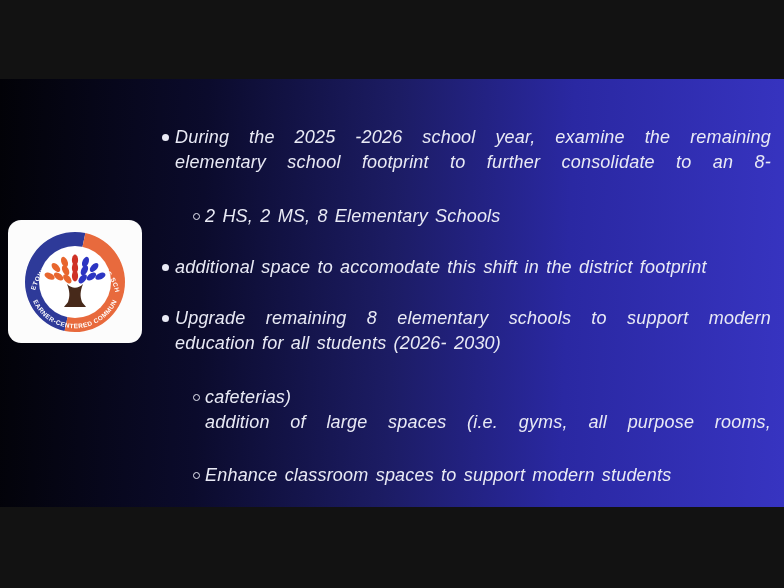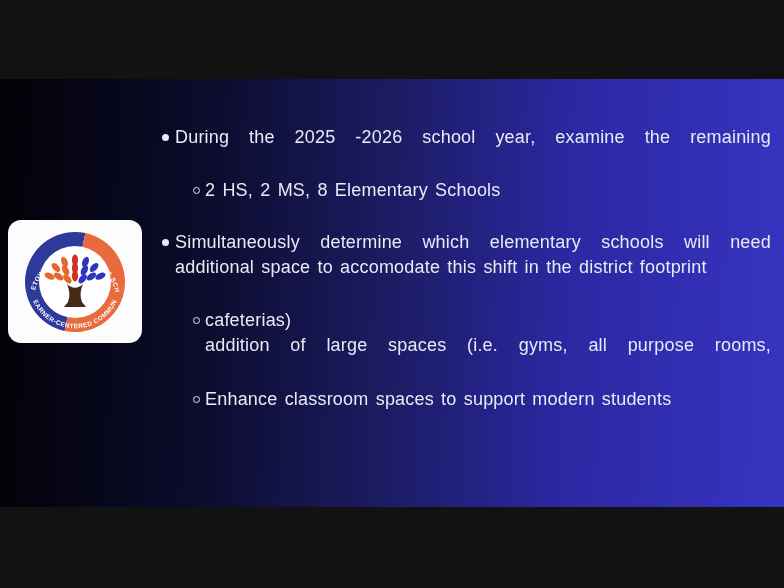--- a/index.html
+++ b/index.html
@@ -37,21 +37,21 @@
   .bullet.lvl2{margin-left:30px;margin-top:28px;}
   .marker-dot{
     position:absolute;left:-13px;top:9px;width:7px;height:7px;
     border-radius:50%;background:var(--text,#e9eaf5);
   }
   .marker-circle{
     position:absolute;left:-12px;top:9px;width:7px;height:7px;
     border-radius:50%;border:1.5px solid var(--text,#e9eaf5);
     box-sizing:border-box;background:transparent;
   }
-  .line{text-align:left;white-space:nowrap;}
+  .line{text-align:left;white-space:nowrap;font-style:italic;}
   .line.j{text-align:justify;text-align-last:justify;text-justify:inter-word;white-space:normal;}
   .seal-text{fill:#ffffff;font-size:6.4px;font-weight:bold;letter-spacing:0.45px;
     font-family:"Liberation Sans","DejaVu Sans",sans-serif;}
 </style>
 </head>
 <body>
 
 <div class="stage">
   <div class="bar top"></div>
 
@@ -96,33 +96,40 @@
           </g>
         </g>
       </svg>
     </div>
 
     <div class="content" id="bullets">
         <div class="bullet lvl1">
           <span class="marker-dot"></span>
           <div>
             <div class="line j">During the 2025 -2026 school year, examine the remaining</div>
+            <div class="line j">elementary school footprint to further consolidate to an 8-</div>
           </div>
         </div>
         <div class="bullet lvl2">
           <span class="marker-circle"></span>
           <div>
             <div class="line">2 HS, 2 MS, 8 Elementary Schools</div>
           </div>
         </div>
         <div class="bullet lvl1 gap">
           <span class="marker-dot"></span>
           <div>
-            <div class="line j">Simultaneously determine which elementary schools will need</div>
             <div class="line">additional space to accomodate this shift in the district footprint</div>
+          </div>
+        </div>
+        <div class="bullet lvl1 gap">
+          <span class="marker-dot"></span>
+          <div>
+            <div class="line j">Upgrade remaining 8 elementary schools to support modern</div>
+            <div class="line">education for all students (2026- 2030)</div>
           </div>
         </div>
         <div class="bullet lvl2">
           <span class="marker-circle"></span>
           <div>
             <div class="line">cafeterias)</div>
             <div class="line j">addition of large spaces (i.e. gyms, all purpose rooms,</div>
           </div>
         </div>
         <div class="bullet lvl2">

